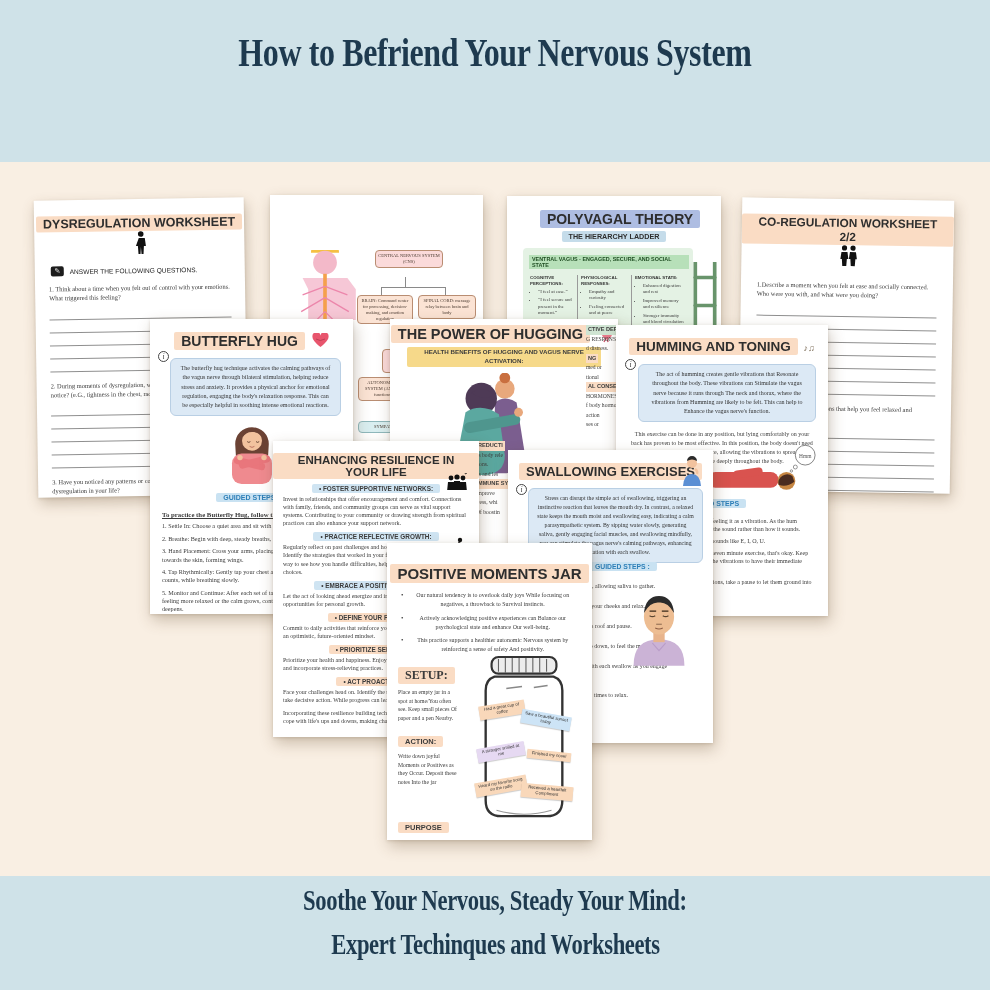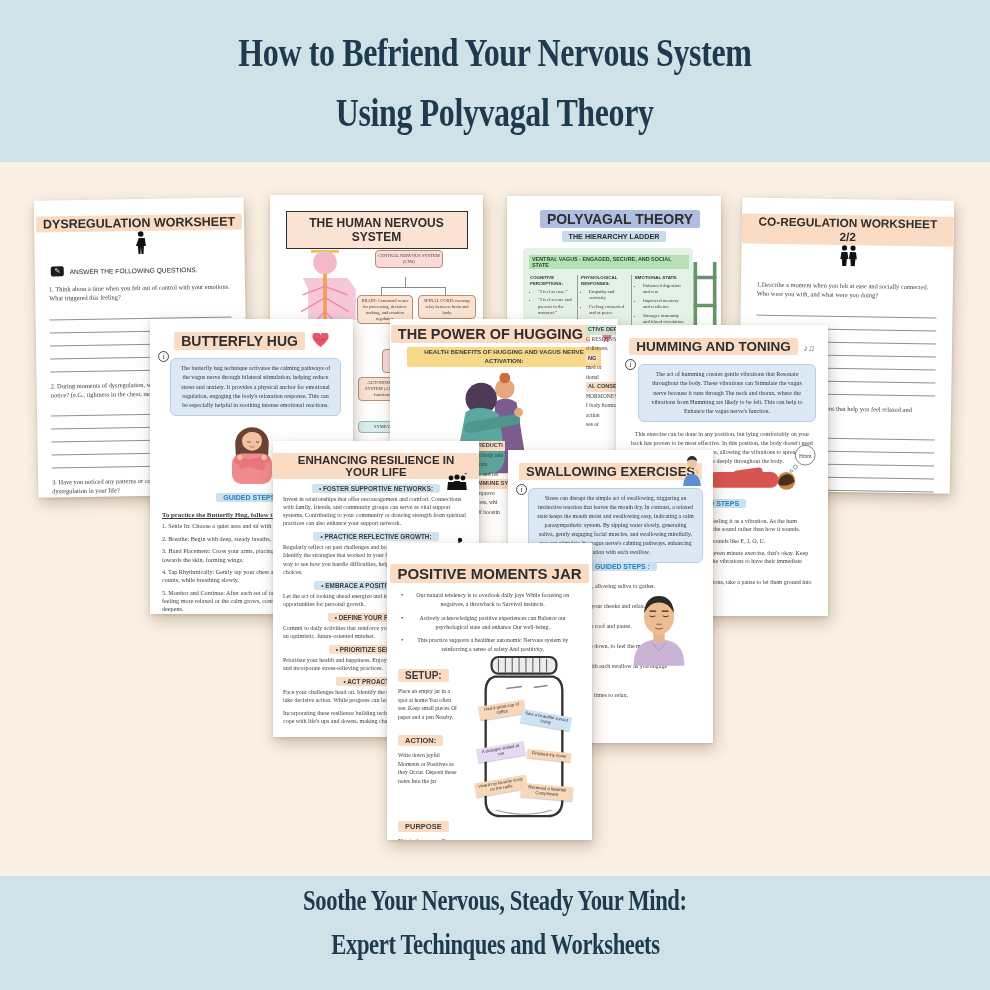--- a/index.html
+++ b/index.html
@@ -57,21 +57,20 @@
   .pvcol{font-size:4.8px;line-height:1.35;}
   .pvcol .h{font-family:"Liberation Sans",sans-serif;font-weight:bold;font-size:4.4px;color:#333;margin-bottom:2px;}
   .pvcol ul{margin:0;padding-left:8px;}
   .pvcol li{margin-bottom:2px;}
 </style>
 </head>
 <body>
 
 <div class="band band-top">
   <div class="band-line hl1"><span>How to Befriend Your Nervous System</span></div>
-  <div class="band-line hl2"><span>Using Polyvagal Theory</span></div>
 </div>
 
 <div class="band band-bottom">
   <div class="band-line fl2"><span>Expert Techinques and Worksheets</span></div>
   <div class="band-line fl1"><span>Soothe Your Nervous, Steady Your Mind:</span></div>
 </div>
 
 <div class="board">
 
   <div class="page" id="p-dys">
@@ -102,21 +101,20 @@
         <i class="rule"></i>
         <i class="rule"></i>
       </div>
     <div class="qtext" style="margin:9px 14px 0;">3. Have you noticed any patterns or contributing factors that lead to dysregulation in your life?</div>
     <div style="margin:4px 14px 0;">
         <i class="rule"></i>
       </div>
   </div>
 
   <div class="page" id="p-ns">
-    <div style="margin:16px auto 0;width:176px;border:1.4px solid #2e2e2e;background:#fbe3d4;padding:4px 2px;text-align:center;font-family:'Liberation Sans',sans-serif;font-weight:bold;font-size:12px;color:#2e2e2e;">THE HUMAN NERVOUS SYSTEM</div>
     <svg width="86" height="140" viewBox="0 0 60 100" style="position:absolute;left:12px;top:55px;">
       <path d="M20,2 a10,10 0 0,1 20,0 z" fill="#f5c043"></path>
       <circle cx="30" cy="9" r="8.5" fill="#f3b9c9"></circle>
       <path d="M14,20 h32 l6,8 v22 h-7 l3,46 h-8 l-5,-40 -5,40 h-8 l3,-46 h-7 v-22 z" fill="#f6c7d6"></path>
       <line x1="30" y1="17" x2="30" y2="62" stroke="#f5a04c" stroke-width="2.6"></line>
       <g stroke="#ec86ab" stroke-width="0.9" fill="none">
         <path d="M30,26 L14,32"></path>
           <path d="M30,26 L46,32"></path>
         <path d="M30,34 L13,44"></path>
           <path d="M30,34 L47,44"></path>
@@ -405,21 +403,21 @@
       <div style="display:flex;margin-bottom:5px;">
           <span style="font-size:7px;margin-right:4px;">•</span>
           <span style="flex:1;font-size:5.9px;line-height:1.5;text-align:center;">Actively acknowledging positive experiences can Balance our psychological state and enhance Our well-being.</span>
         </div>
       <div style="display:flex;">
           <span style="font-size:7px;margin-right:4px;">•</span>
           <span style="flex:1;font-size:5.9px;line-height:1.5;text-align:center;">This practice supports a healthier autonomic Nervous system by reinforcing a sense of safety And positivity.</span>
         </div>
     </div>
     <div style="position:absolute;left:11px;top:122px;width:62px;">
-      <span class="chip" style="font-family:Liberation Sans, sans-serif;font-weight:bold;font-size:10px;">SETUP:</span>
+      <span class="chip" style="font-family:Liberation Serif, serif;font-weight:bold;font-size:12px;">SETUP:</span>
       <div style="font-size:5.7px;line-height:1.5;margin:4px 0 8px;">Place an empty jar in a spot at home/You often see. Keep small pieces Of paper and a pen Nearby.</div>
       <span class="chip" style="font-family:'Liberation Sans',sans-serif;font-weight:bold;font-size:7.5px;">ACTION:</span>
       <div style="font-size:5.7px;line-height:1.5;margin:4px 0 8px;">Write down joyful Moments or Positives as they Occur. Deposit these notes Into the jar</div>
       <span class="chip" style="font-family:'Liberation Sans',sans-serif;font-weight:bold;font-size:7.5px;margin-top:28px;">PURPOSE</span>
       <div style="font-size:5.7px;line-height:1.5;margin:4px 0 0;">This jar becomes a Trove of happy Memories for Reflection.</div>
     </div>
     <div style="position:absolute;left:78px;top:112px;width:118px;height:172px;">
       <svg width="118" height="172" viewBox="0 0 120 175">
         <rect x="27" y="2" width="66" height="17" rx="7" fill="#ececec" stroke="#333" stroke-width="2.2"></rect>
         <g stroke="#555" stroke-width="1">

